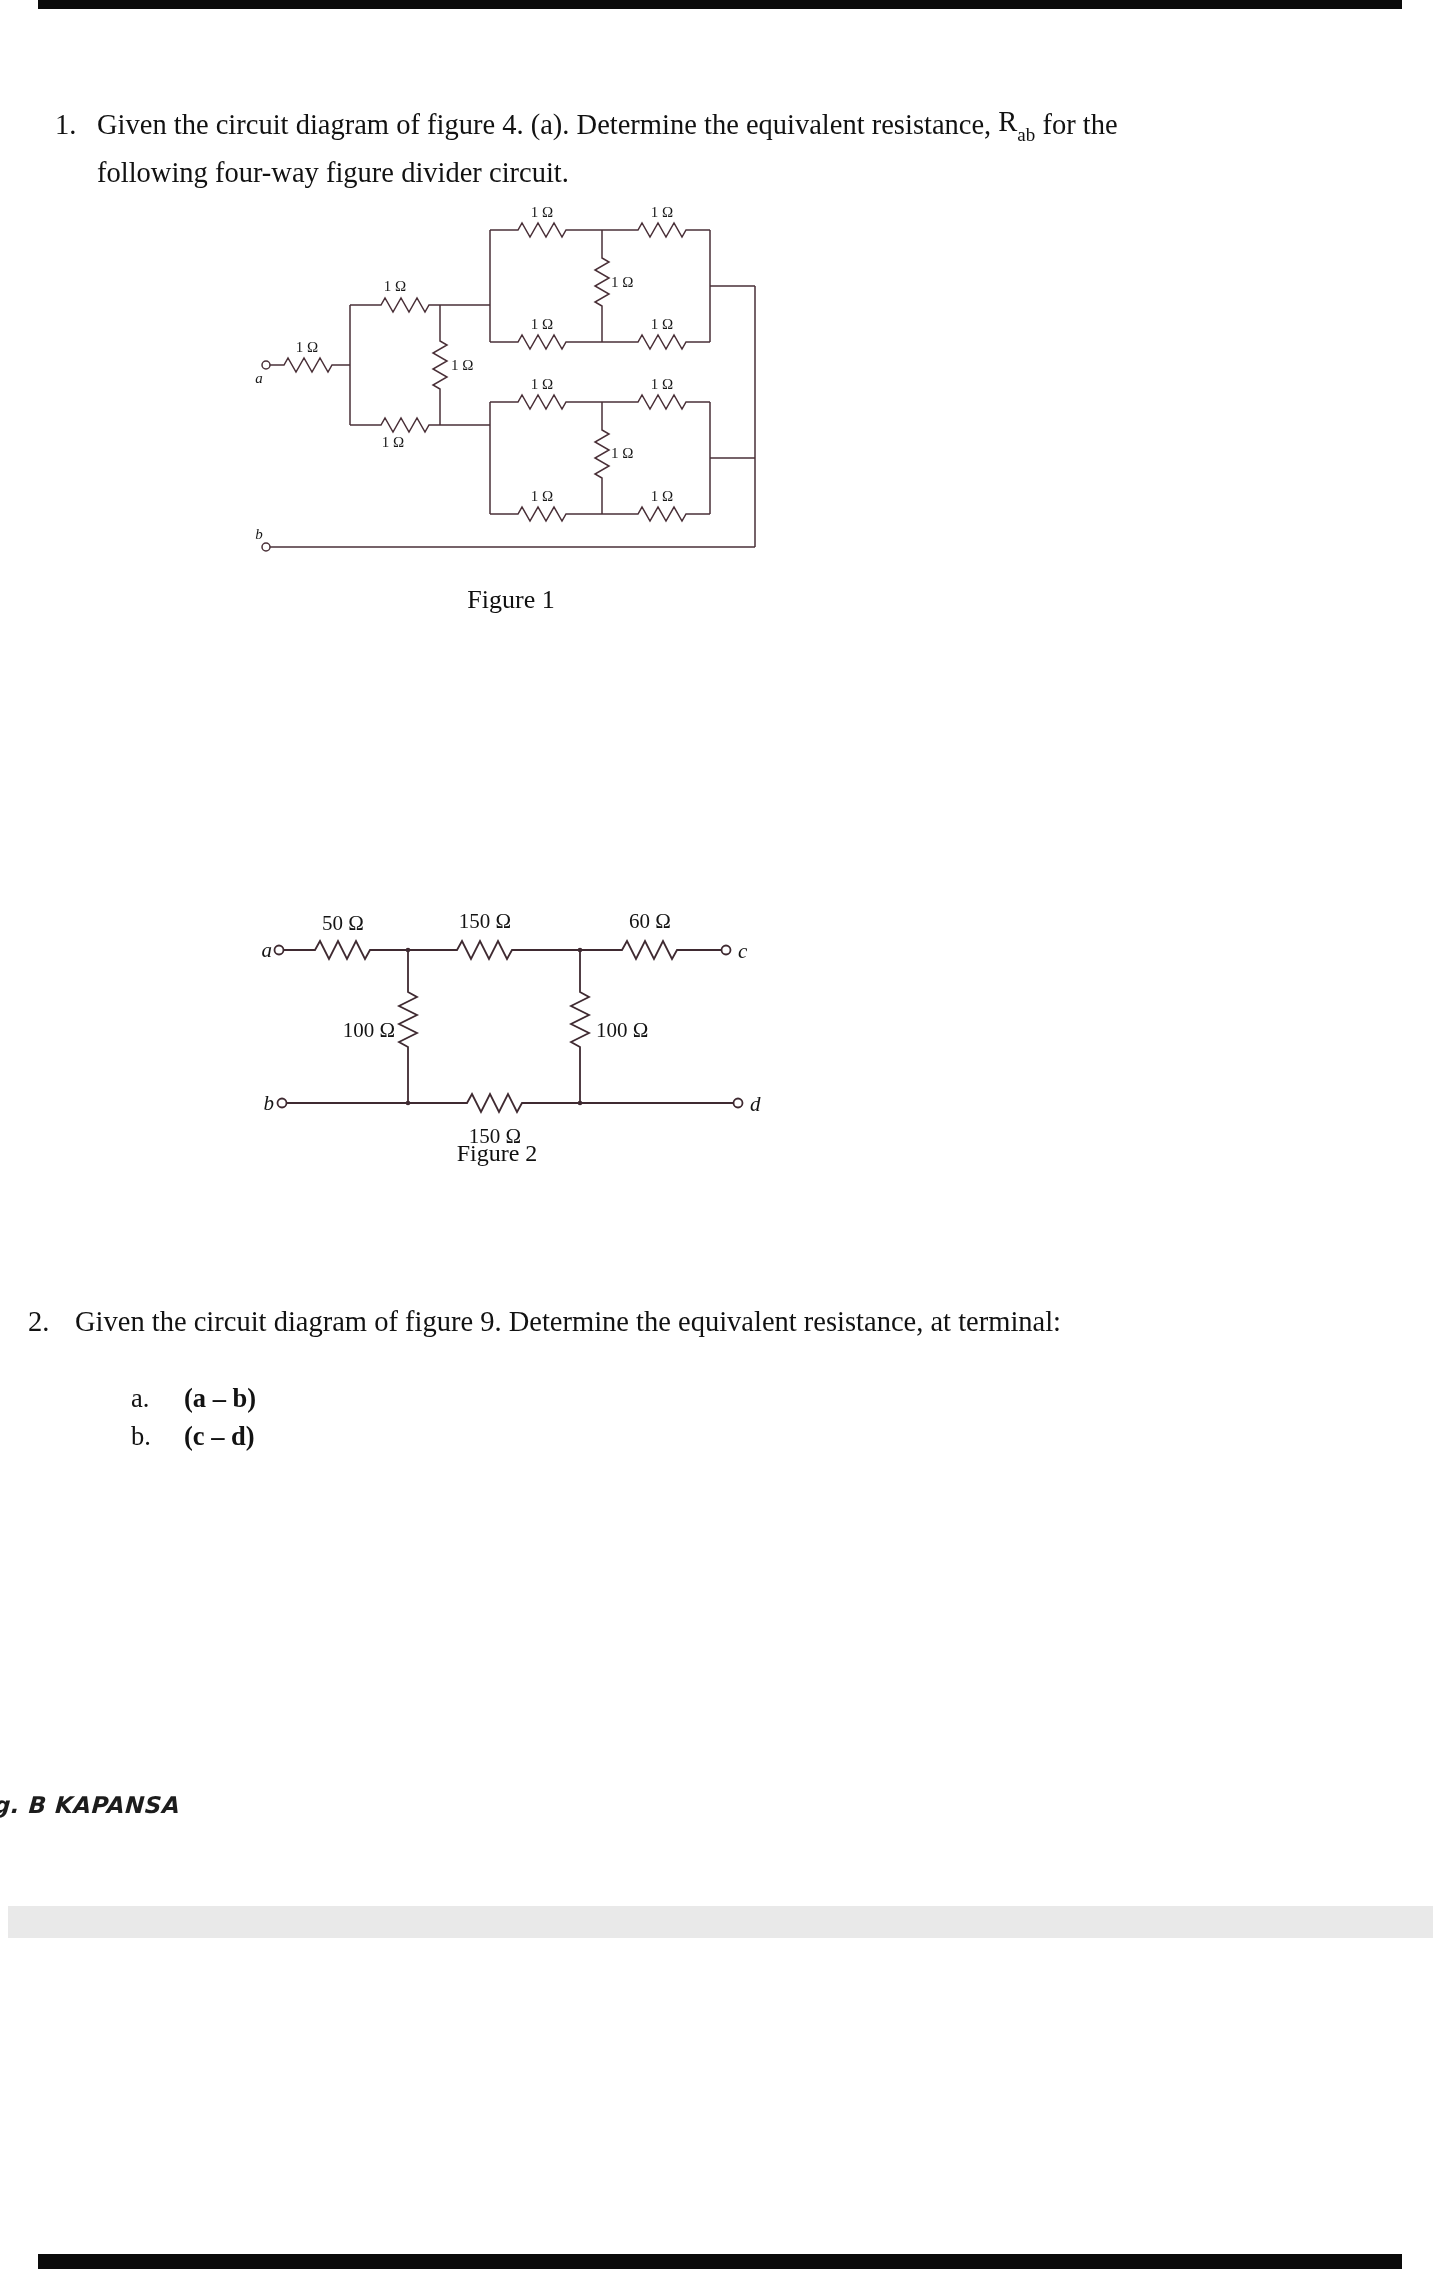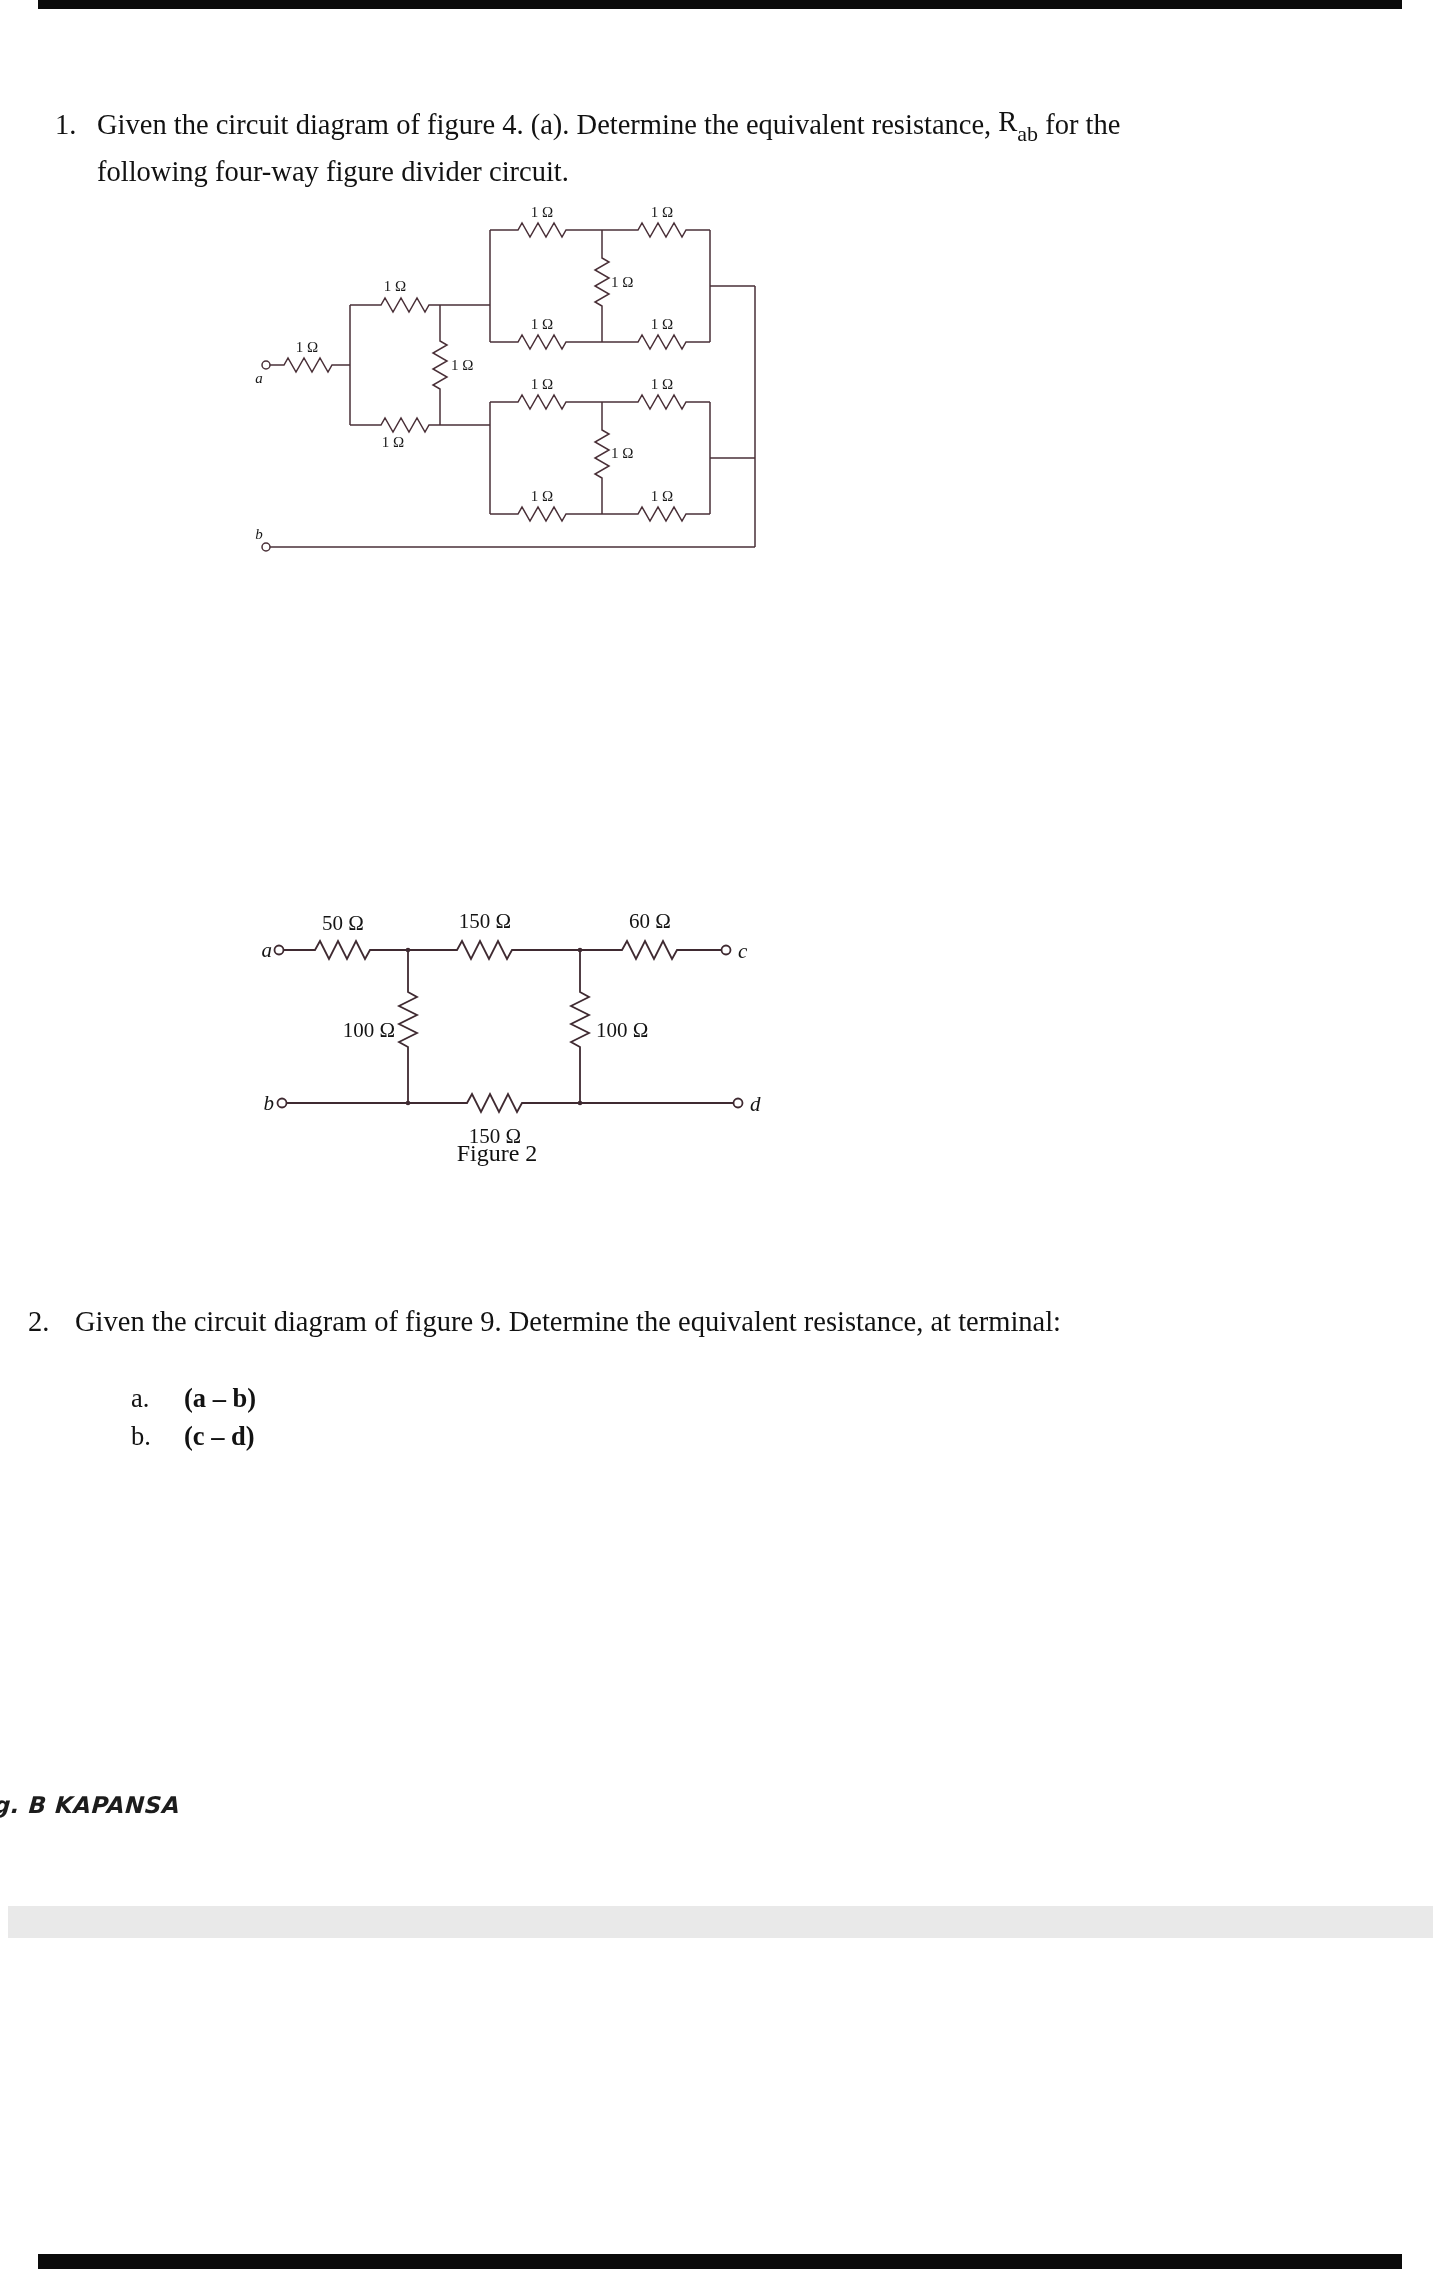--- a/index.html
+++ b/index.html
@@ -12,21 +12,21 @@
   .gray-band  { position:absolute; left:8px;   top:1906px;  width:1425px; height:32px; background:#e9e9e9; }
 
   .question { position:absolute; font-size:28.5px; line-height:38px; }
   .q1 { left:55px; top:106px; width:1340px; }
   .q2 { left:28px; top:1303px; width:1400px; }
   .qnum  { position:absolute; left:0; top:0; }
   .qbody { display:block; }
   .q1 .qbody { margin-left:42px; }
   .q2 .qbody { margin-left:47px; }
   .rsym { position:relative; top:-3px; }
-  sub { font-size:22px; }
+  sub { font-size:19px; }
 
   .sublist { position:absolute; left:131px; top:1379px; font-size:26.5px; line-height:38px; }
   .sublist .row { height:38px; }
   .sublist .marker { display:inline-block; width:53px; }
   .sublist .label { font-weight:bold; }
 
   .fig-svg { position:absolute; }
   .fig1-svg { left:250px; top:192px; width:540px; height:380px; }
   .fig2-svg { left:260px; top:890px; width:520px; height:300px; }
 
@@ -91,20 +91,21 @@
       <text x="412" y="137" text-anchor="middle">1 Ω</text>
       <text x="292" y="197" text-anchor="middle">1 Ω</text>
       <text x="412" y="197" text-anchor="middle">1 Ω</text>
       <text x="361" y="266">1 Ω</text>
       <text x="292" y="309" text-anchor="middle">1 Ω</text>
       <text x="412" y="309" text-anchor="middle">1 Ω</text>
       <text x="9" y="191" text-anchor="middle" font-style="italic">a</text>
       <text x="9" y="347" text-anchor="middle" font-style="italic">b</text>
     </g>
   </svg>
+  <div class="caption fig1-caption">Figure 1</div>
 
   <div class="question q2">
     <span class="qnum">2.</span>
     <span class="qbody">Given the circuit diagram of figure 9. Determine the equivalent resistance, at terminal:</span>
   </div>
 
   <div class="sublist">
     <div class="row">
       <span class="marker">a.</span><span class="label">(a – b)</span>
     </div>

